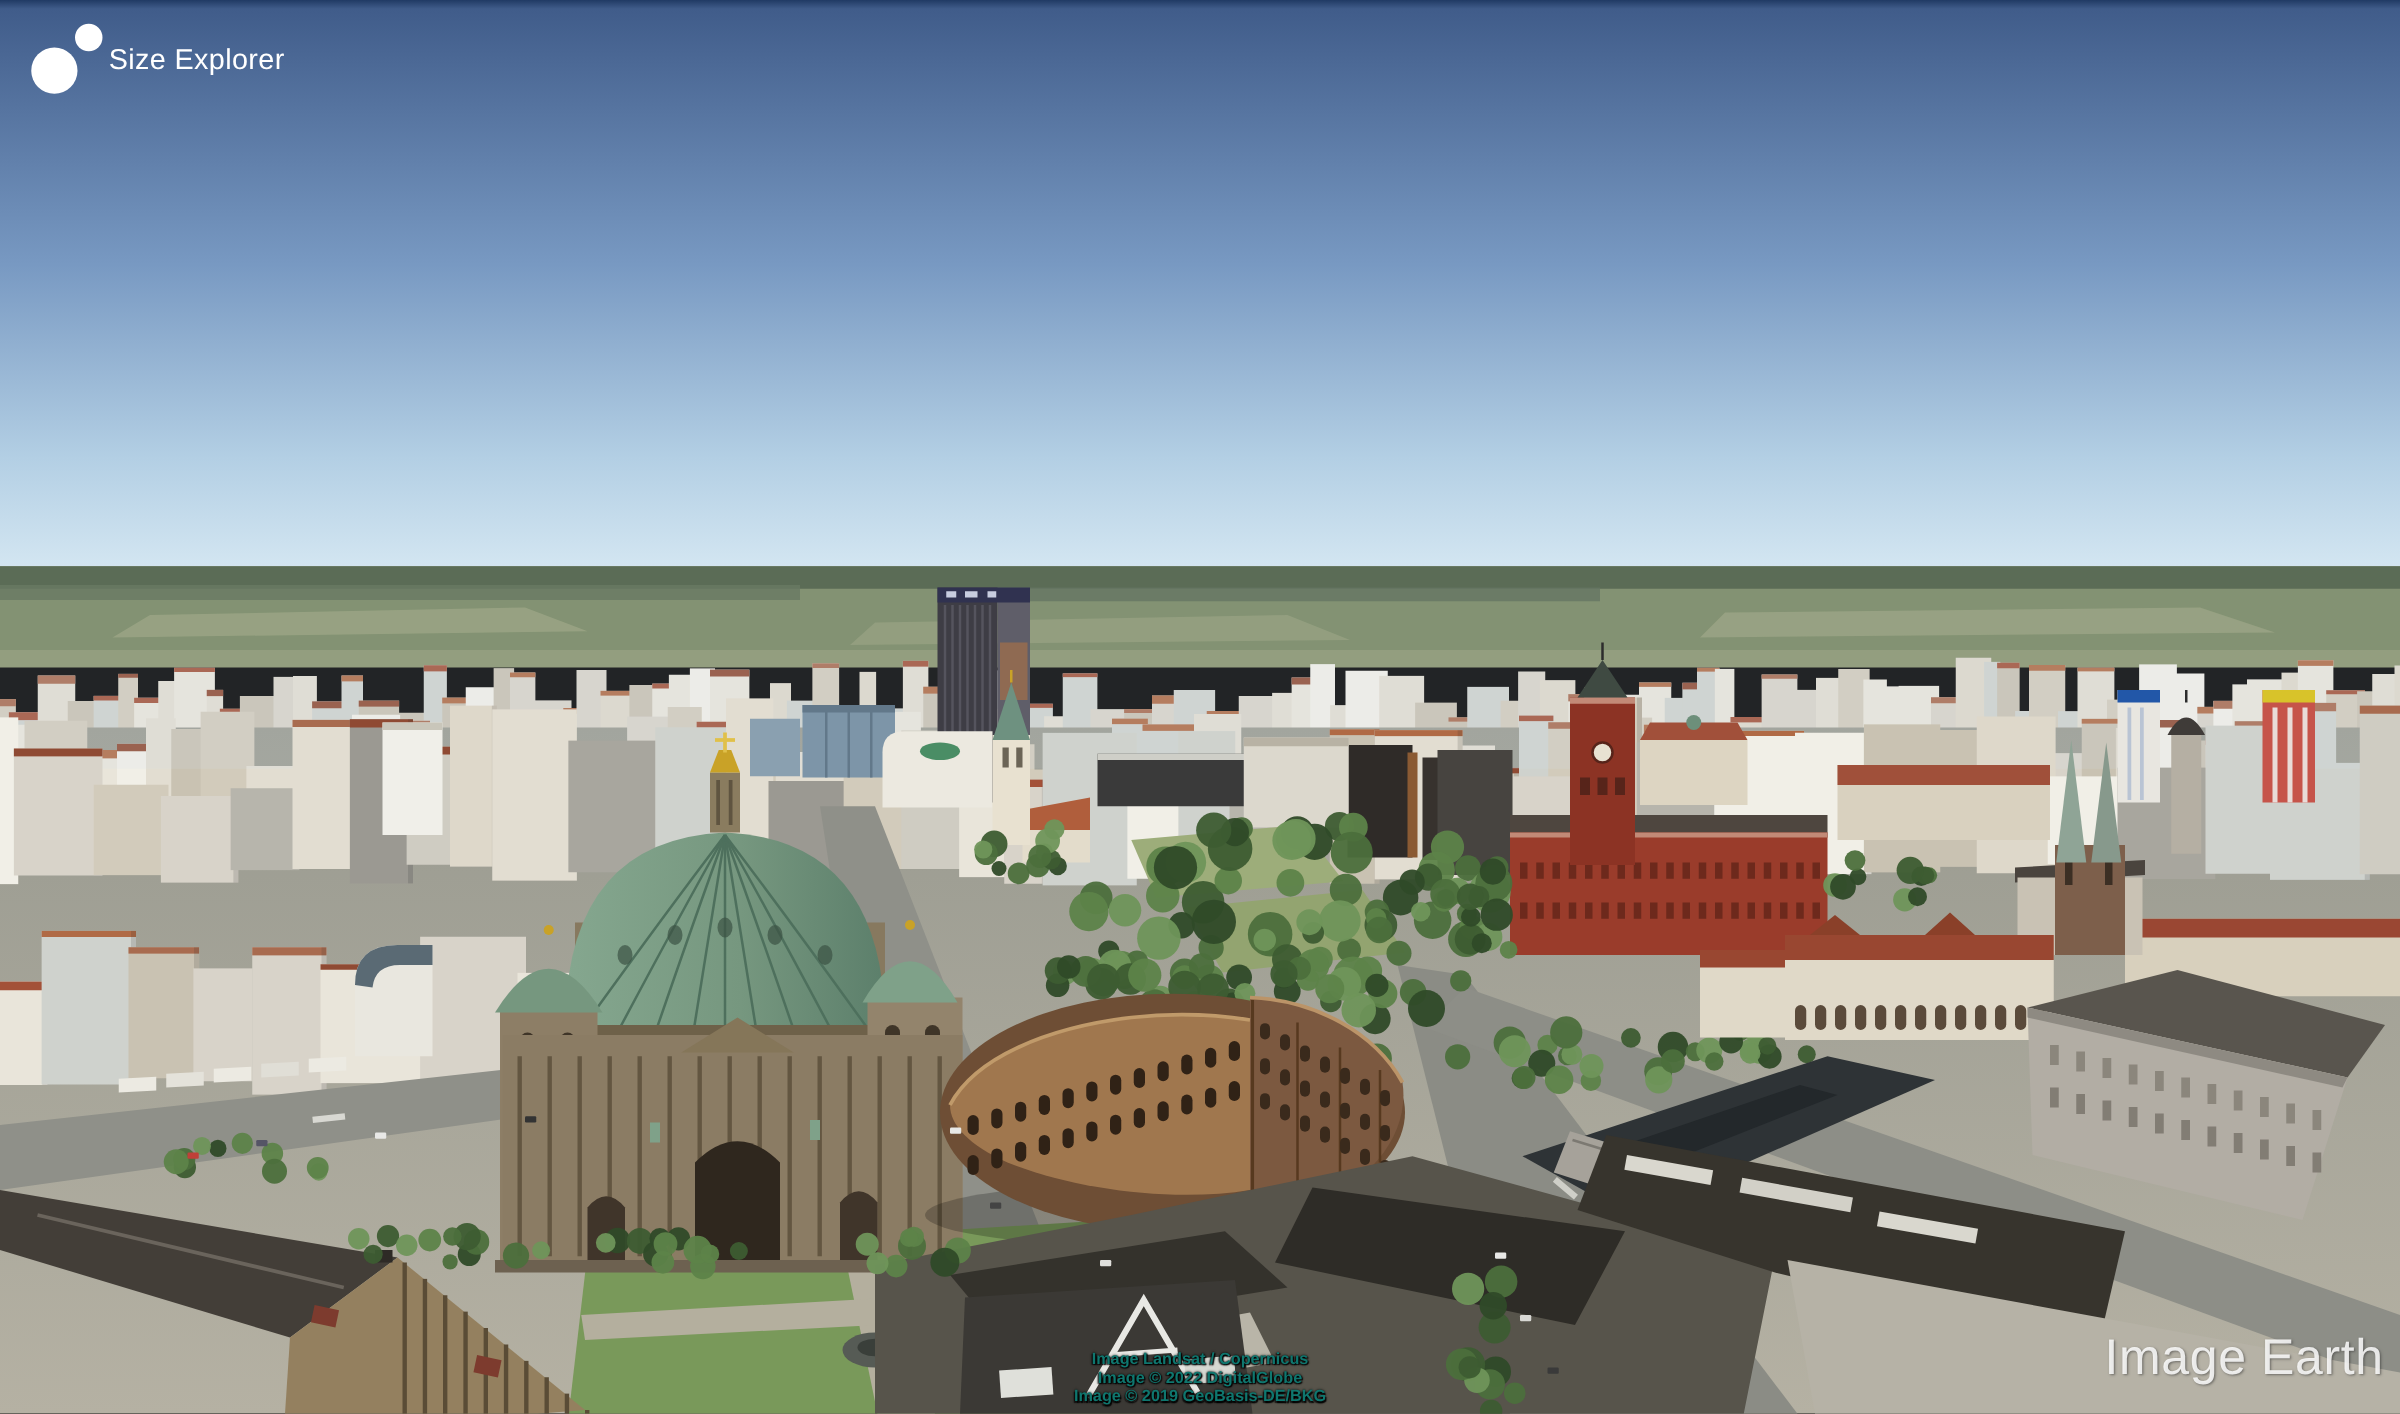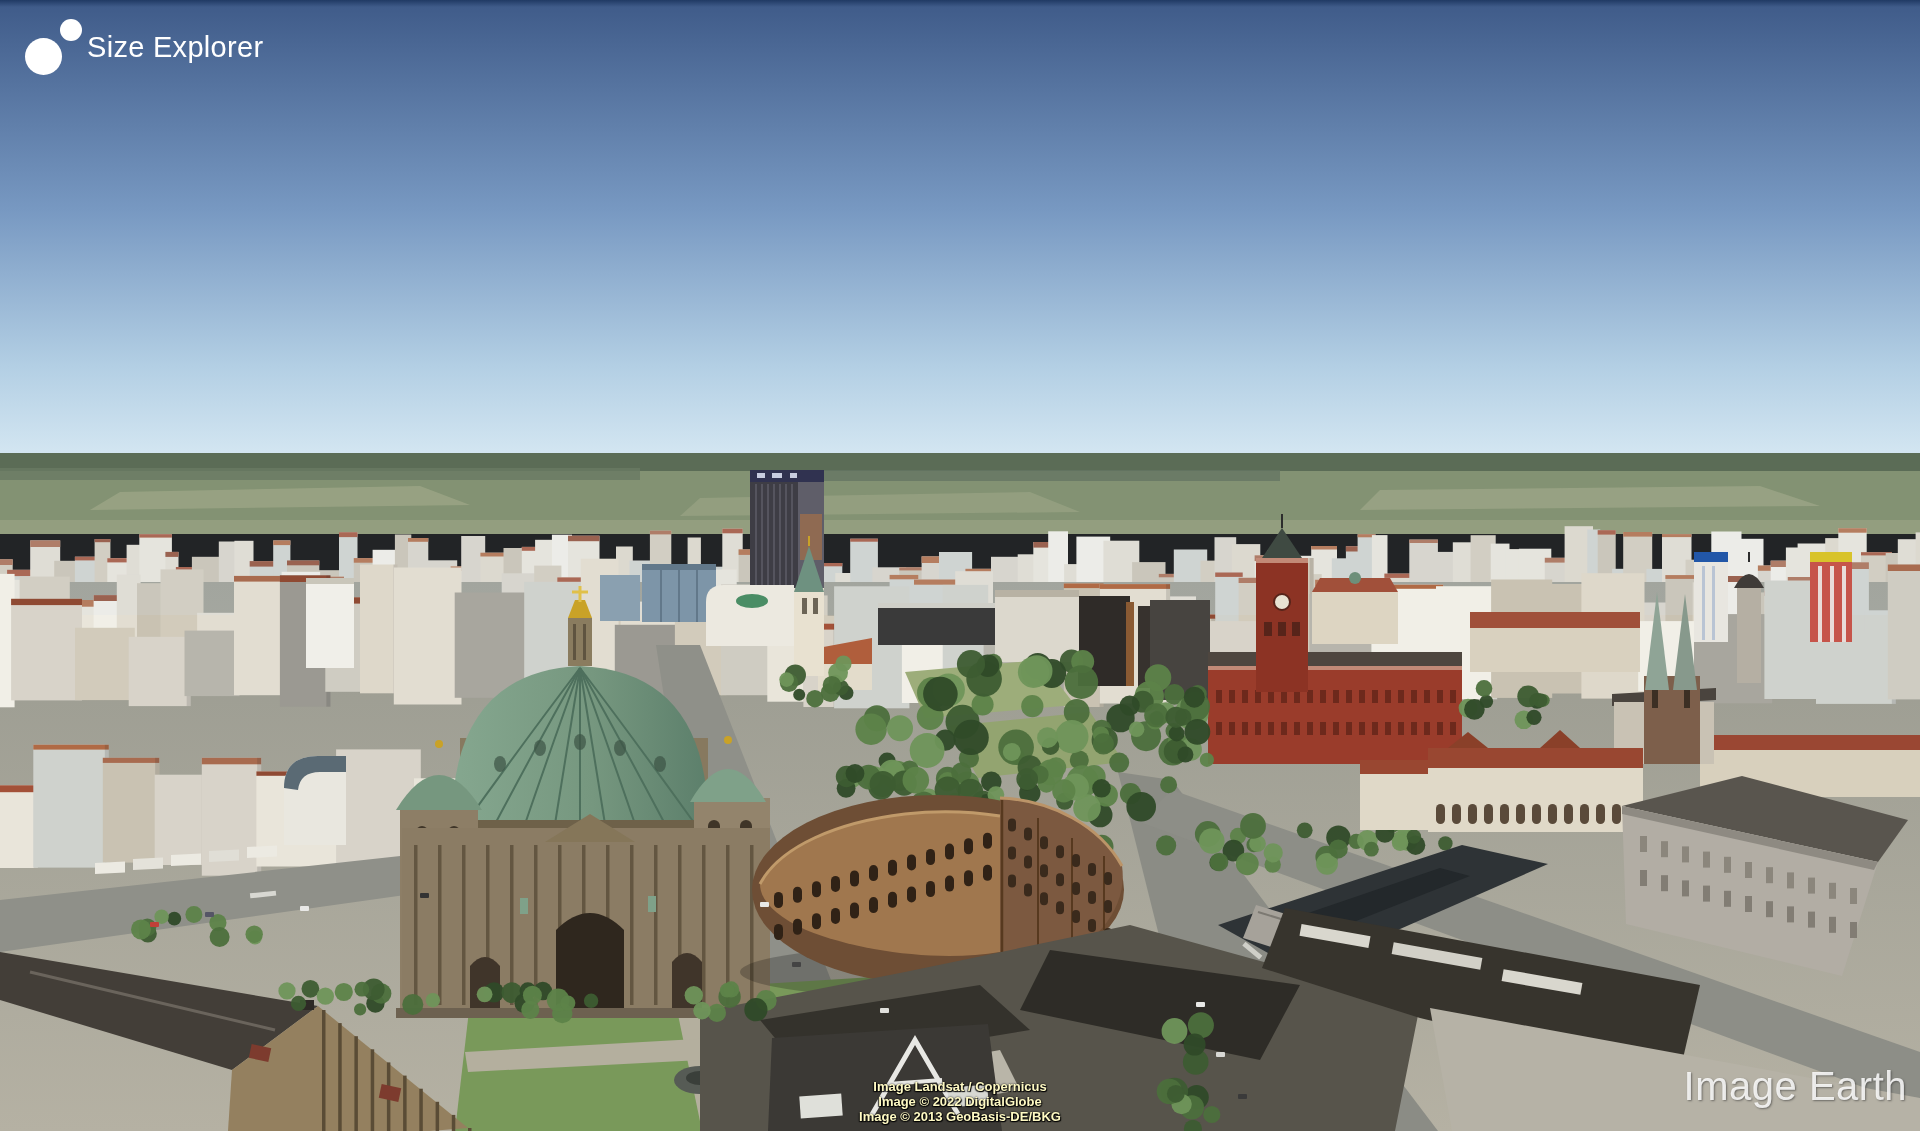--- a/index.html
+++ b/index.html
@@ -4,24 +4,24 @@
 <style>
   html,body{margin:0;padding:0;background:#000;}
   .stage{position:relative;width:1920px;height:1131px;overflow:hidden;cursor:grab;
          font-family:"Liberation Sans",sans-serif;}
   .stage svg{position:absolute;inset:0;display:block;}
   
   .logo{position:absolute;left:25px;top:18px;height:58px;display:flex;align-items:center;z-index:5;}
   .logo-mark{position:relative;width:60px;height:58px;}
   .logo-circle-big{position:absolute;left:0;top:20px;width:37px;height:37px;border-radius:50%;background:#fff;}
   .logo-circle-small{position:absolute;left:35px;top:1px;width:22px;height:22px;border-radius:50%;background:#fff;}
-  .logo-text{color:#fff;font-size:29px;font-weight:normal;letter-spacing:.3px;margin-left:2px;}
+  .logo-text{color:#fff;font-size:23px;font-weight:normal;letter-spacing:.3px;margin-left:2px;}
   
   .attribution{position:absolute;left:50%;bottom:7px;transform:translateX(-50%);
-               text-align:center;z-index:5;color:#fef9c3;font-size:13px;font-weight:bold;line-height:15px;
+               text-align:center;z-index:5;color:#0f766e;font-size:13px;font-weight:bold;line-height:15px;
                text-shadow:0 0 2px #000,1px 1px 1px #000,-1px 1px 1px rgba(0,0,0,.7);white-space:nowrap;}
   
   .watermark{position:absolute;right:13px;bottom:22px;z-index:5;color:rgba(255,255,255,.85);
              font-size:40px;letter-spacing:.5px;text-shadow:1px 1px 2px rgba(50,50,50,.55);}
 </style>
 </head>
 <body>
 
 <div class="stage">
 <svg viewBox="0 0 1920 1131" width="1920" height="1131">
@@ -1094,17 +1094,17 @@
     <span class="logo-mark">
       <span class="logo-circle-big"></span>
       <span class="logo-circle-small"></span>
     </span>
     <span class="logo-text">Size Explorer</span>
   </div>
 
   <div class="attribution">
     <div>Image Landsat / Copernicus</div>
     <div>Image © 2022 DigitalGlobe</div>
-    <div>Image © 2013 GeoBasis-DE/BKG</div>
+    <div>Image © 2019 GeoBasis-DE/BKG</div>
   </div>
 
   <div class="watermark">Image Earth</div>
 </div>
 
 </body></html>

